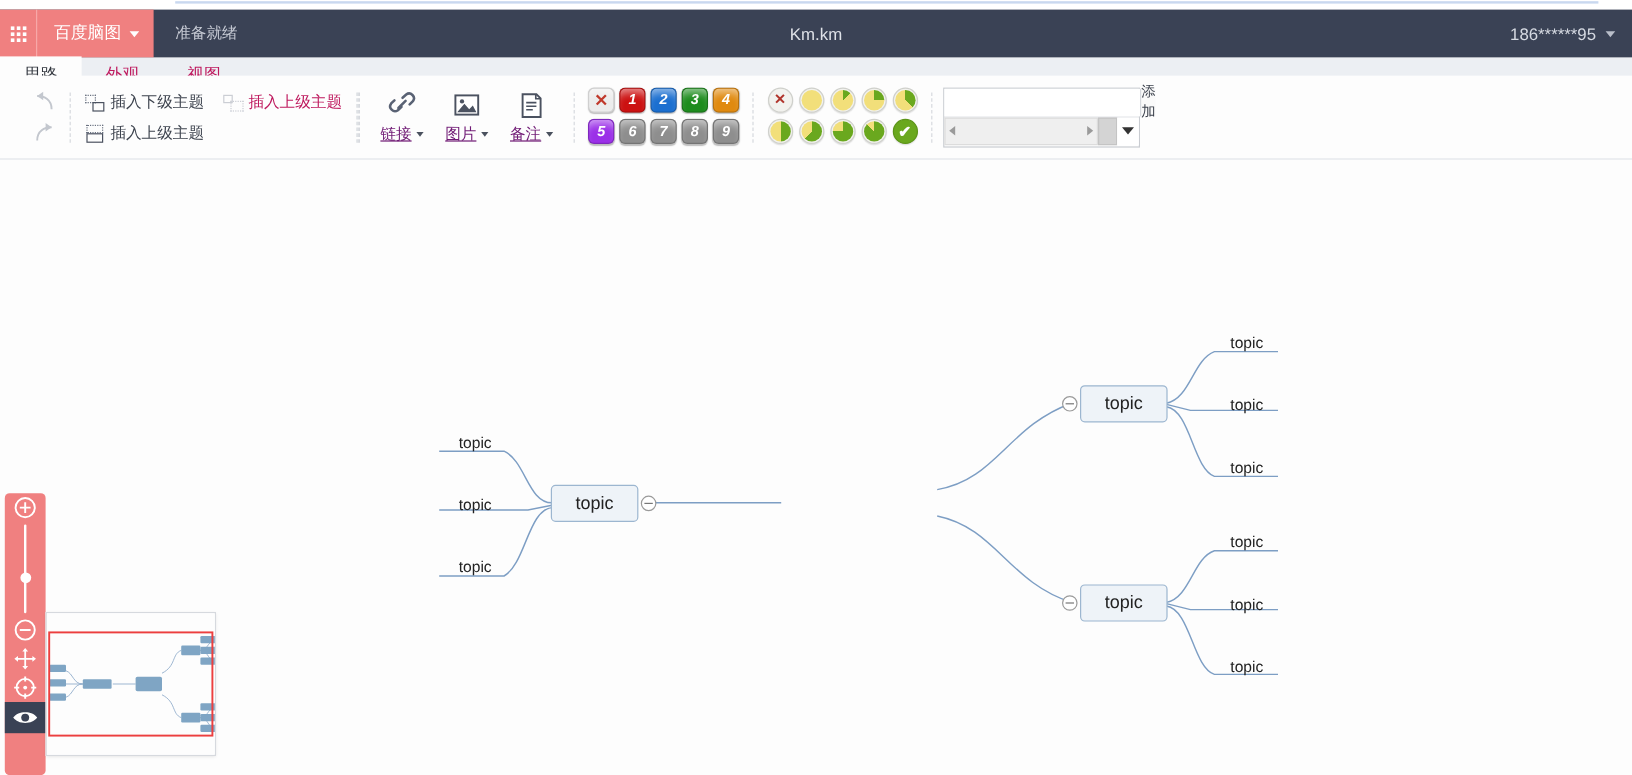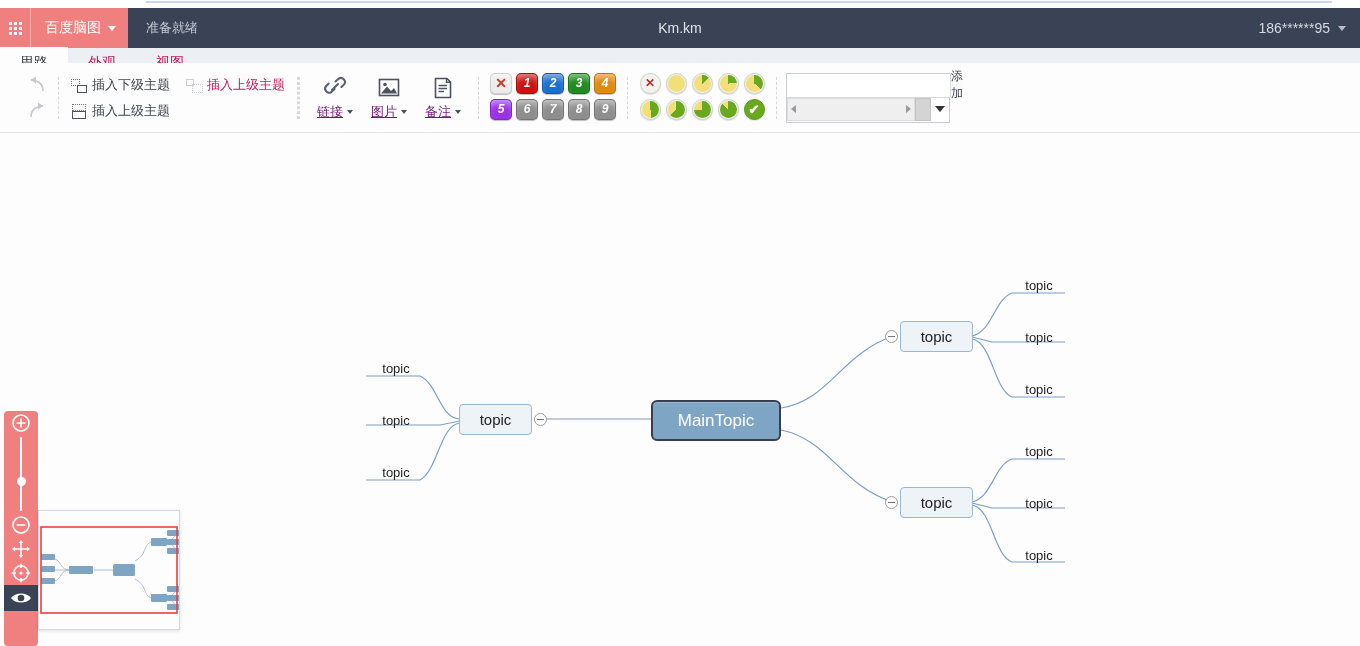--- a/index.html
+++ b/index.html
@@ -416,23 +416,20 @@
         <path d="M972 186 C992 182 994 150 1012 143 L1065 143"></path>
         <path d="M972 187 L992 192 L1065 192"></path>
         <path d="M972 189 C992 192 994 240 1012 247 L1065 247"></path>
 
         <path d="M972 352 C992 348 994 315 1012 309 L1065 309"></path>
         <path d="M972 353 L992 358 L1065 358"></path>
         <path d="M972 355 C992 358 994 406 1012 412 L1065 412"></path>
       </g>
     </svg>
 
-    <div class="node node-main" style="left:651px; top:250px; width:130px; height:41px;">
-      <span>MainTopic</span>
-    </div>
 
     <div class="node node-sub" style="left:459px; top:254px; width:73px; height:31px;">
       <span>topic</span>
     </div>
     <div class="collapse" style="left:534px; top:263px;"></div>
 
     <div class="node node-leaf" style="left:374px; top:209px; width:44px; height:18px;">
       <span>topic</span>
     </div>
     <div class="node node-leaf" style="left:374px; top:261px; width:44px; height:18px;">

